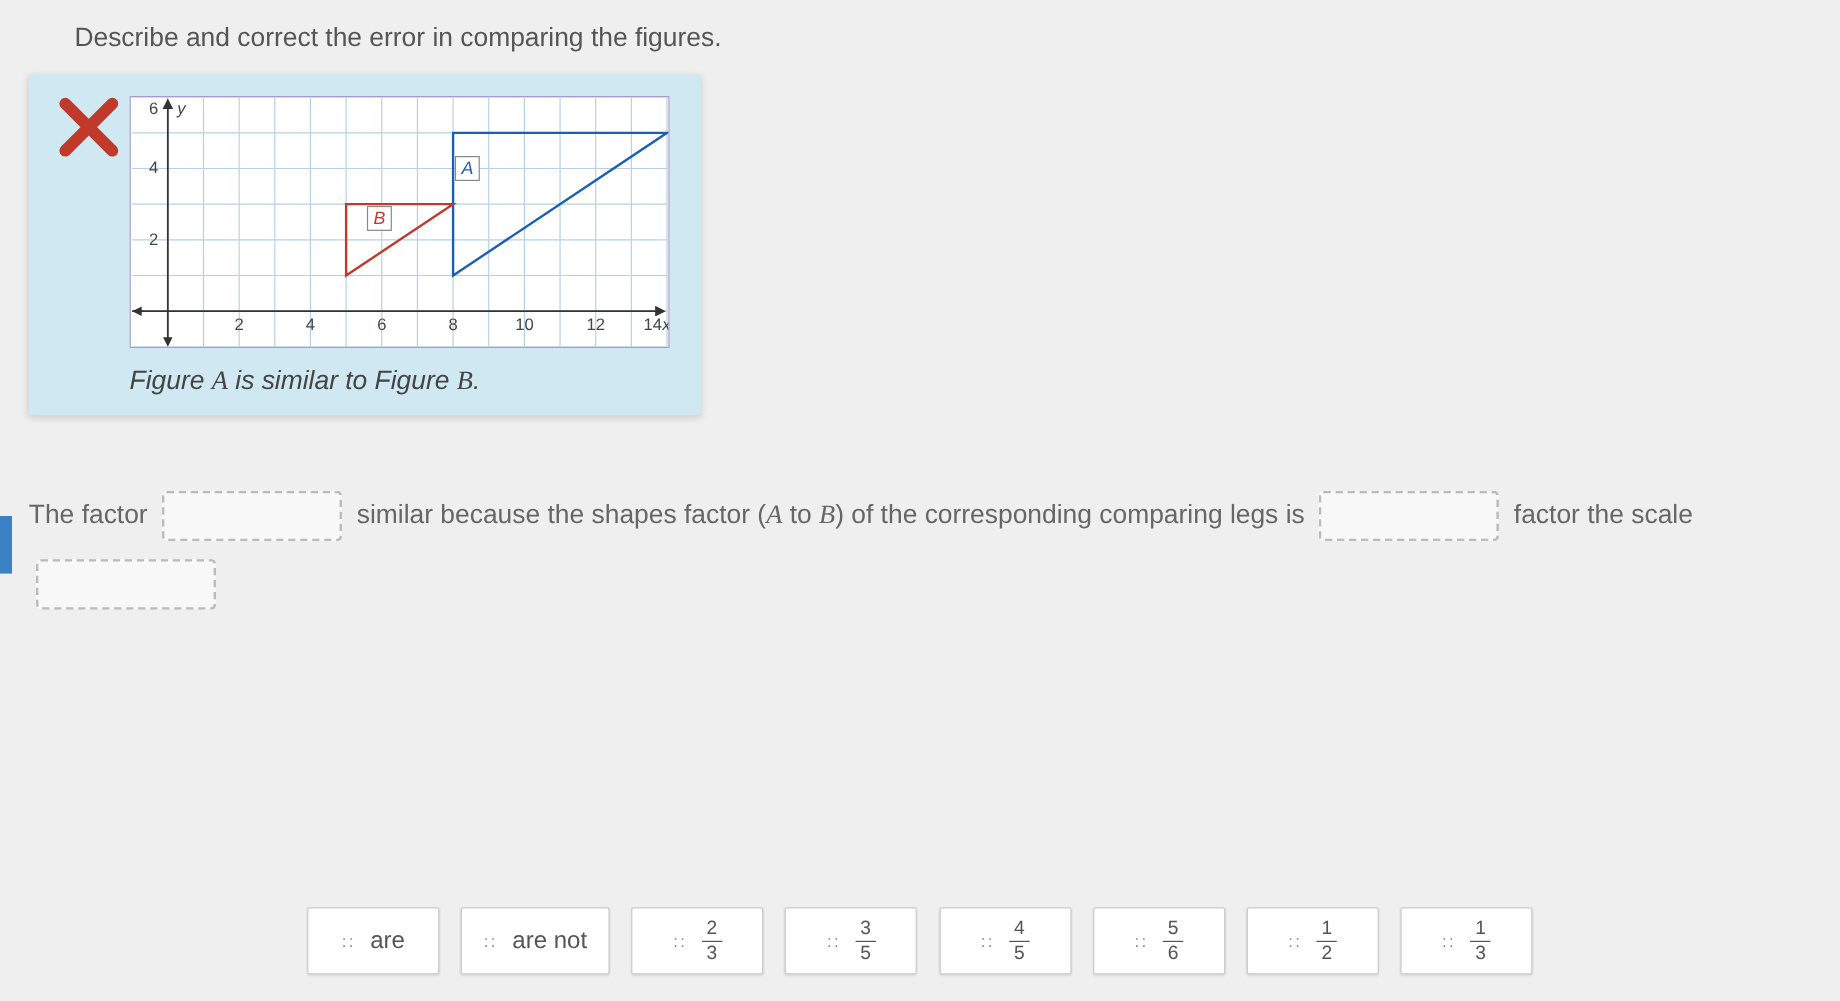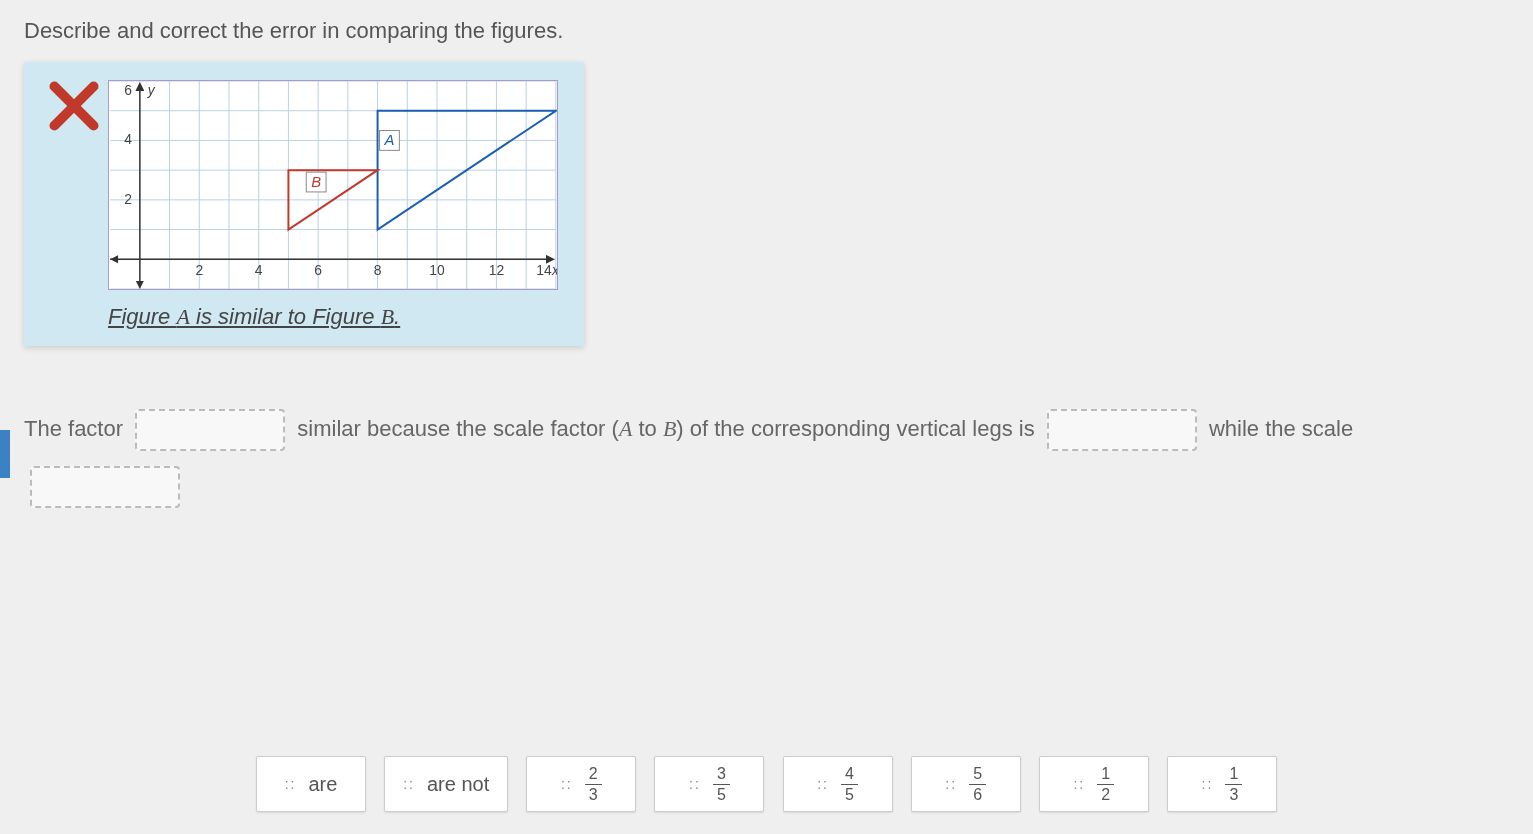--- a/index.html
+++ b/index.html
@@ -1,29 +1,29 @@
 <!DOCTYPE html>
 <html><head>
 <meta charset="utf-8">
 <style>
   * { box-sizing: border-box; margin: 0; padding: 0; }
   html, body { width: 1533px; height: 834px; font-family: Arial, sans-serif; background: #efefef; }
   body { padding: 18px 24px; color: #555; font-size: 22px; position: relative; }
-  .question { margin-bottom: 18px; }
+  .question { margin-bottom: 18px; margin-left: 38px; }
   .figure-card {
     background: #cfe8f1;
     width: 560px;
     padding: 14px 22px 16px 14px;
     border-radius: 2px;
     box-shadow: 0 2px 6px rgba(0,0,0,.15);
     position: relative;
   }
   .graph-wrap { background:#fff; display:block; margin-left:70px; margin-top:4px; border:1px solid #a9c; }
   .x-mark { position:absolute; left:22px; top:16px; width:56px; height:56px; }
-  .caption { font-style: italic; color:#444; margin-top:14px; margin-left:70px; font-size:22px;text-decoration:underline; }
+  .caption { font-style: italic; color:#444; margin-top:14px; margin-left:70px; font-size:22px; }
   .sentence { margin-top:54px; line-height: 2.6; font-size:22px; color:#666; }
   .dropzone {
     display:inline-block; vertical-align:middle;
     border:2px dashed #bbb; border-radius:4px;
     min-width:150px; height:42px; margin:0 6px;
     background:#f8f8f8;
   }
   .math-var { font-style: italic; font-family: Georgia, 'Times New Roman', serif; }
   .answer-bank { position:absolute; left:0; right:0; bottom:22px; text-align:center; }
   .tile {
@@ -115,23 +115,23 @@
   </svg>
 
   <div class="caption">
     <span>Figure </span><span class="math-var">A</span><span> is similar to Figure </span><span class="math-var">B</span><span>.</span>
   </div>
 </div>
 
 <div class="sentence">
   <span>The factor</span>
   <span class="dropzone"></span>
-  <span> similar because the scale factor (</span><span class="math-var">A</span><span> to </span><span class="math-var">B</span><span>) of the corresponding vertical legs is</span>
+  <span> similar because the shapes factor (</span><span class="math-var">A</span><span> to </span><span class="math-var">B</span><span>) of the corresponding comparing legs is</span>
   <span class="dropzone"></span>
-  <span> while the scale</span>
+  <span> factor the scale</span>
   <br>
   <span class="dropzone"></span>
 </div>
 
 <div class="answer-bank">
   <span class="tile">
       <span class="grip">::</span>
       <span>are</span>
     </span>
   <span class="tile">

